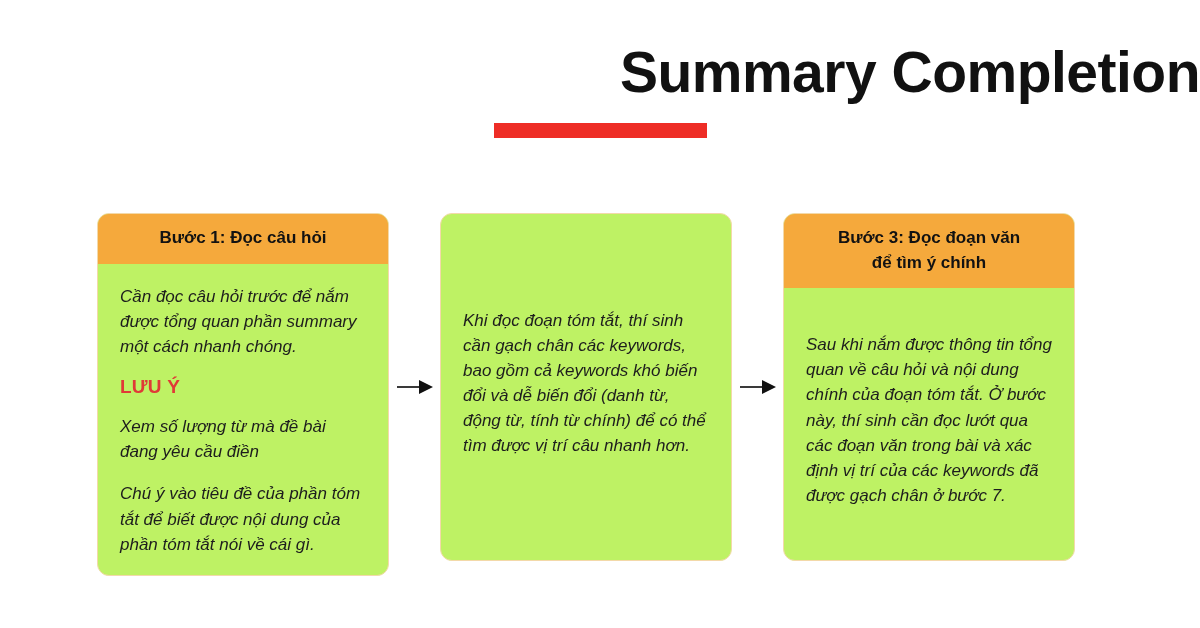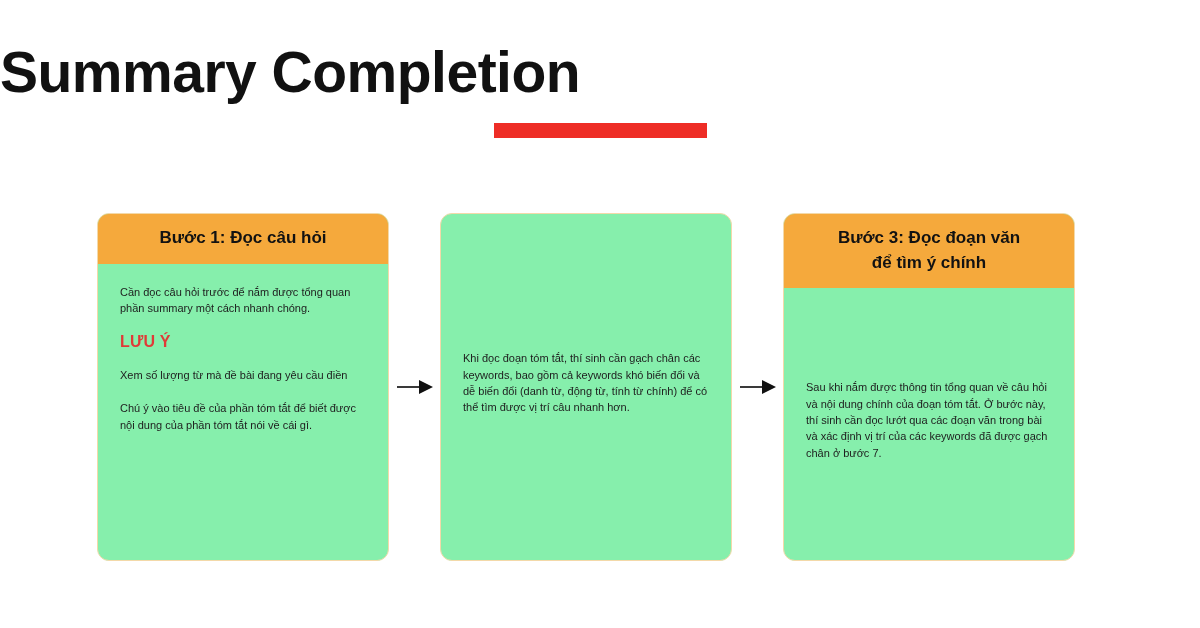--- a/index.html
+++ b/index.html
@@ -14,21 +14,21 @@
     position: relative;
     overflow: hidden;
   }
 
   
   .title-block {
     position: absolute;
     top: 42px;
     left: 0;
     width: 1200px;
-    text-align: left;
+    text-align: right;
   }
   .page-title {
     font-size: 57px;
     font-weight: bold;
     color: #111111;
     letter-spacing: -0.5px;
     line-height: 1.08;
     margin: 0;
     white-space: nowrap;
   }
@@ -46,21 +46,21 @@
     left: 97px;
     width: 1006px;
     display: flex;
     align-items: flex-start;
   }
   .card {
     width: 292px;
     min-height: 348px;
     border: 1.5px solid #f3d9a9;
     border-radius: 12px;
-    background: #86efac;
+    background: #bef264;
     box-sizing: border-box;
     display: flex;
     flex-direction: column;
     overflow: hidden;
   }
   .card-header {
     background: #f5a93c;
     color: #121212;
     font-size: 17px;
     font-weight: bold;
@@ -78,30 +78,31 @@
     box-sizing: border-box;
     display: flex;
     flex-direction: column;
     justify-content: flex-start;
   }
   .card-body.center-body {
     justify-content: center;
     padding-top: 10px;
   }
   .para {
-    font-size: 11px;
+    font-size: 17px;
     line-height: 1.48;
     color: #1d1d1d;
     margin: 0 0 17px 0;
+    font-style: italic;
   }
   .para:last-child {
     margin-bottom: 0;
   }
   .note-label {
-    font-size: 16px;
+    font-size: 19px;
     font-weight: bold;
     color: #e03a37;
     letter-spacing: 0.2px;
     margin: 0 0 16px 0;
   }
 
   
   .arrow {
     width: 51px;
     height: 348px;

